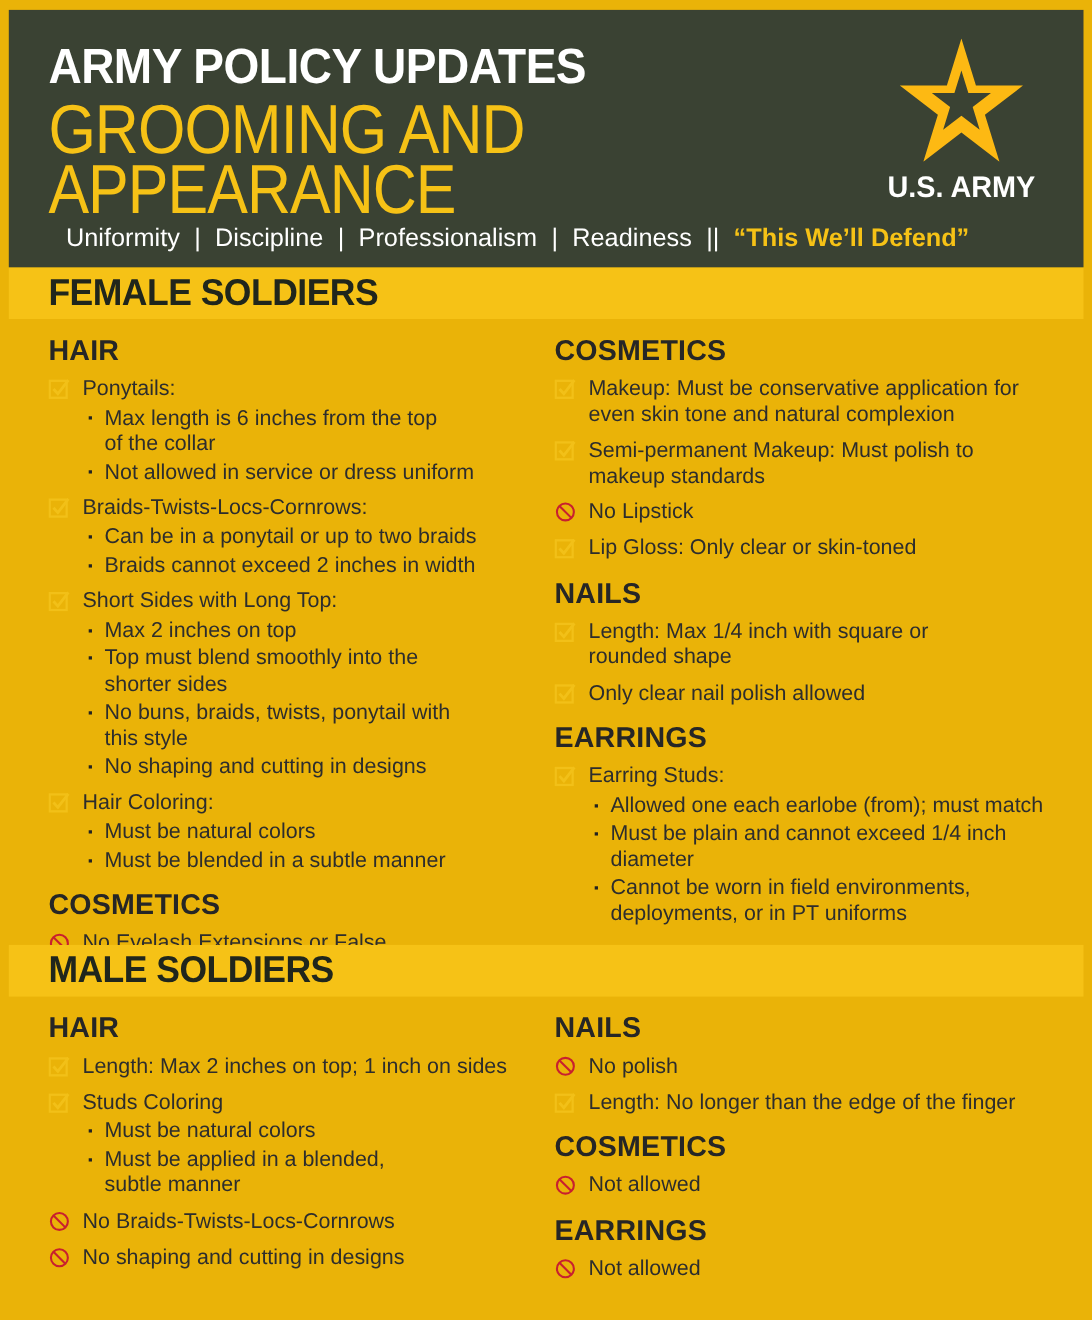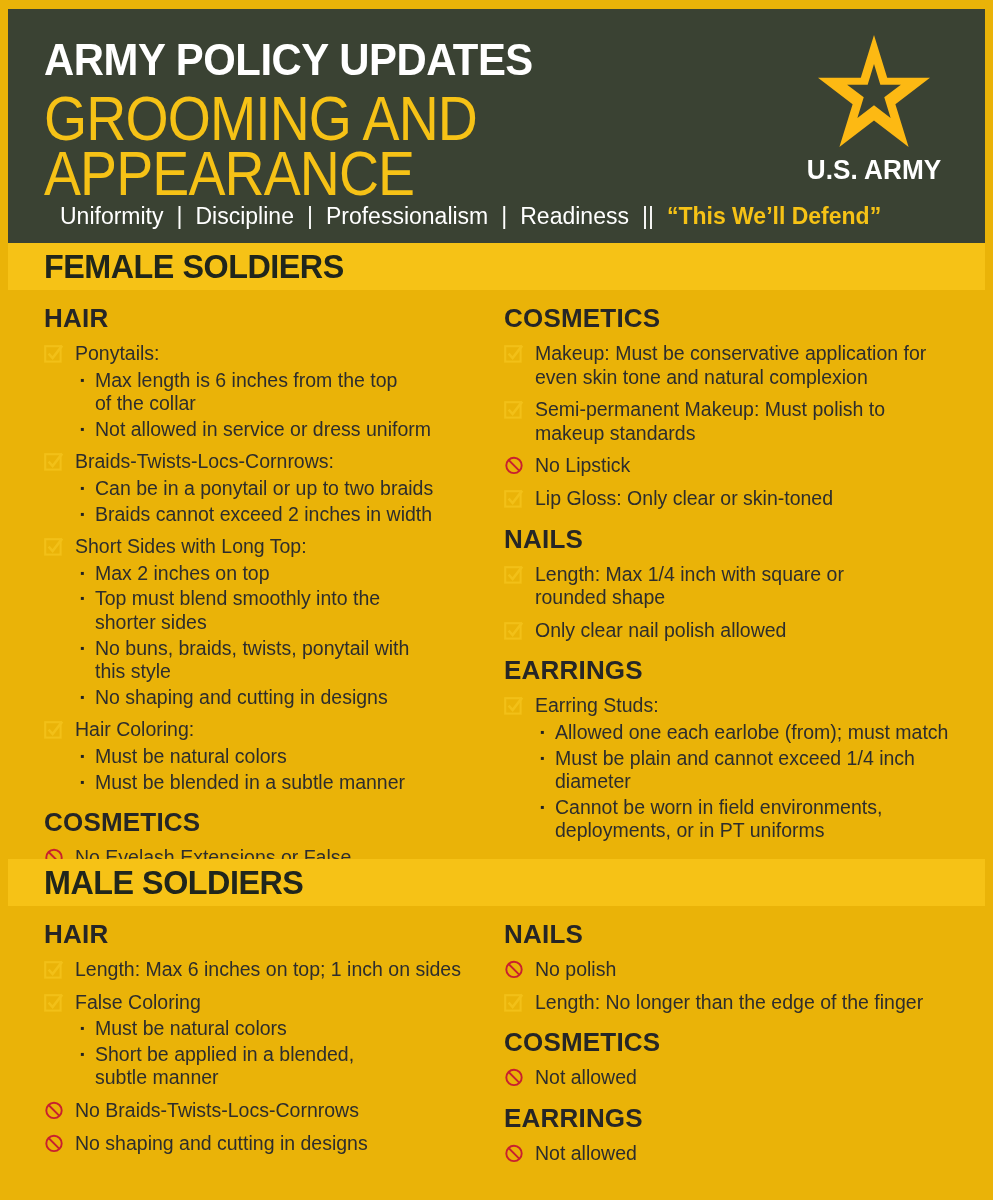--- a/index.html
+++ b/index.html
@@ -346,40 +346,40 @@
           <div class="group">
             <h3 class="group-heading">HAIR</h3>
             <div class="item">
               <span class="icon icon-check">
                 <svg viewBox="0 0 20 20">
                   <rect x="1.2" y="3.2" width="15.4" height="15.4" fill="none" stroke="currentColor" stroke-width="2.1"></rect>
                   <path d="M4.6 10.6 L8.6 15 L18.2 2.6" fill="none" stroke="currentColor" stroke-width="2.6"></path>
                 </svg>
               </span>
               <div class="item-body">
-                <div class="item-text">Length: Max 6 inches on top; 1 inch on sides</div>
-              </div>
-            </div>
-            <div class="item">
-              <span class="icon icon-check">
-                <svg viewBox="0 0 20 20">
-                  <rect x="1.2" y="3.2" width="15.4" height="15.4" fill="none" stroke="currentColor" stroke-width="2.1"></rect>
-                  <path d="M4.6 10.6 L8.6 15 L18.2 2.6" fill="none" stroke="currentColor" stroke-width="2.6"></path>
-                </svg>
-              </span>
-              <div class="item-body">
-                <div class="item-text">False Coloring</div>
+                <div class="item-text">Length: Max 2 inches on top; 1 inch on sides</div>
+              </div>
+            </div>
+            <div class="item">
+              <span class="icon icon-check">
+                <svg viewBox="0 0 20 20">
+                  <rect x="1.2" y="3.2" width="15.4" height="15.4" fill="none" stroke="currentColor" stroke-width="2.1"></rect>
+                  <path d="M4.6 10.6 L8.6 15 L18.2 2.6" fill="none" stroke="currentColor" stroke-width="2.6"></path>
+                </svg>
+              </span>
+              <div class="item-body">
+                <div class="item-text">Studs Coloring</div>
                 <div class="subitems">
                   <div class="sub">
                     <span class="bullet">▪</span>
                     <div class="sub-text">Must be natural colors</div>
                   </div>
                   <div class="sub">
                     <span class="bullet">▪</span>
-                    <div class="sub-text">Short be applied in a blended,
+                    <div class="sub-text">Must be applied in a blended,
 subtle manner</div>
                   </div>
                 </div>
               </div>
             </div>
             <div class="item">
               <span class="icon icon-no">
                 <svg viewBox="0 0 20 20">
                   <circle cx="10" cy="10.4" r="7.7" fill="none" stroke="currentColor" stroke-width="1.9"></circle>
                   <line x1="4.6" y1="5" x2="15.4" y2="15.8" stroke="currentColor" stroke-width="1.9"></line>

